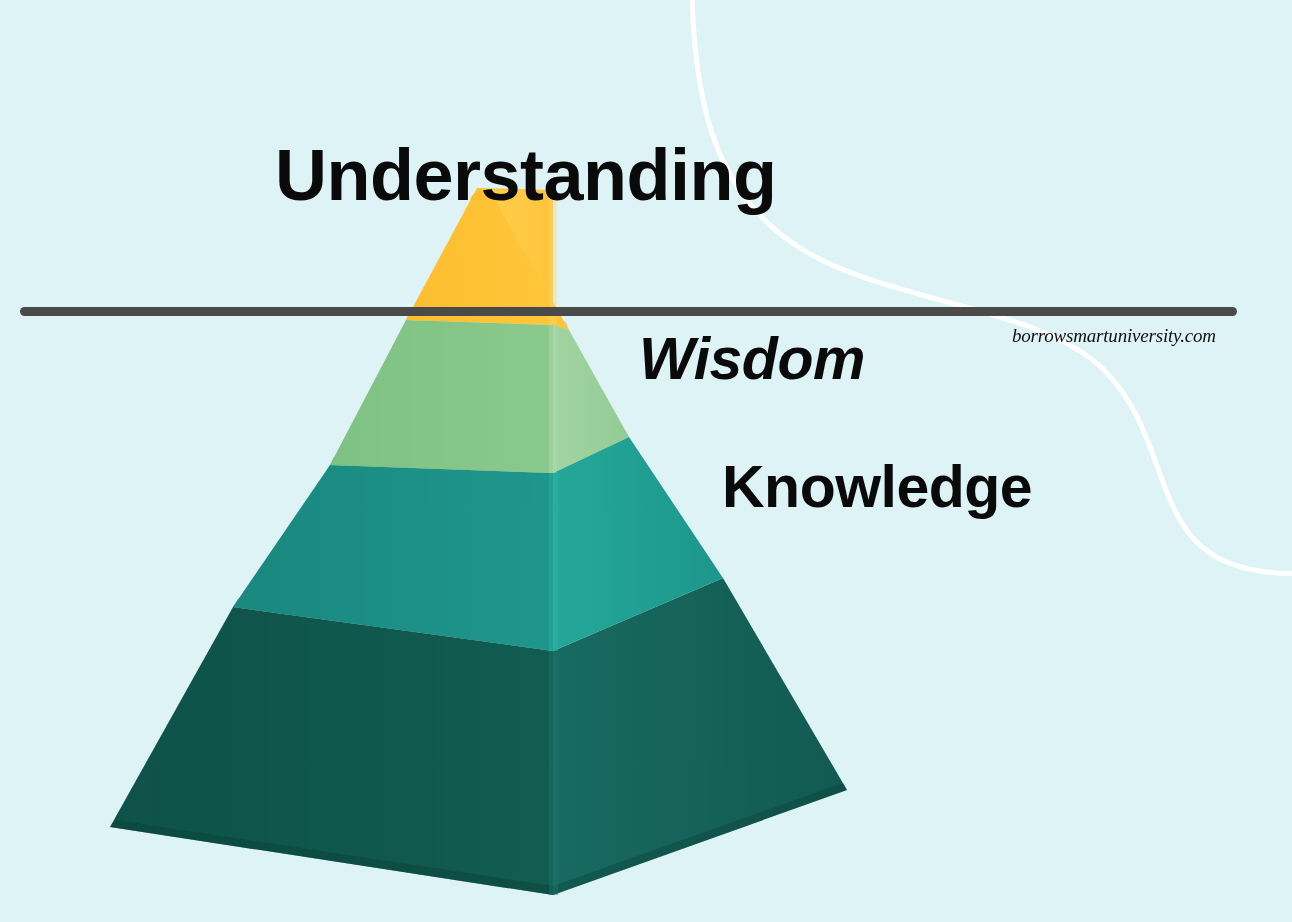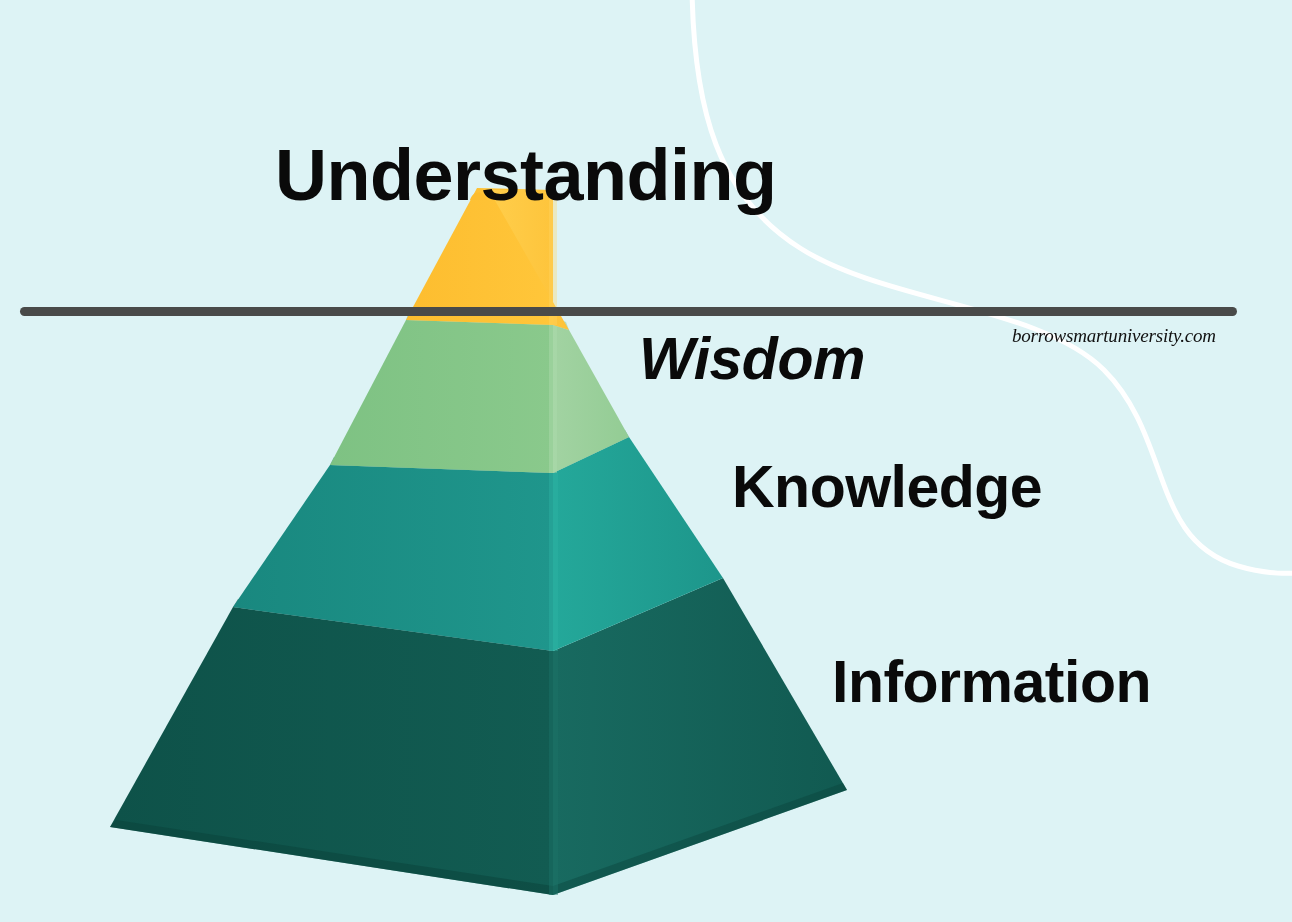--- a/index.html
+++ b/index.html
@@ -45,21 +45,20 @@
   #label-wisdom {
     left: 639px;
     top: 330px;
     font-size: 59px;
     font-style: italic;
   }
   #label-knowledge {
     left: 722px;
     top: 458px;
     font-size: 59px;
-    margin-left: 10px;
   }
   #label-information {
     left: 832px;
     top: 653px;
     font-size: 59px;
   }
   #watermark {
     position: absolute;
     left: 1012px;
     top: 281px;
@@ -163,15 +162,14 @@
   <div id="divider-line"></div>
 
   <div id="watermark">borrowsmartuniversity.com</div>
 
   <div class="label" id="label-understanding">Understanding</div>
 
   <div class="label" id="label-wisdom">Wisdom</div>
 
   <div class="label" id="label-knowledge">Knowledge</div>
 
-  <div class="label" id="label-information">Information</div>
 
 </div>
 
 </body></html>

